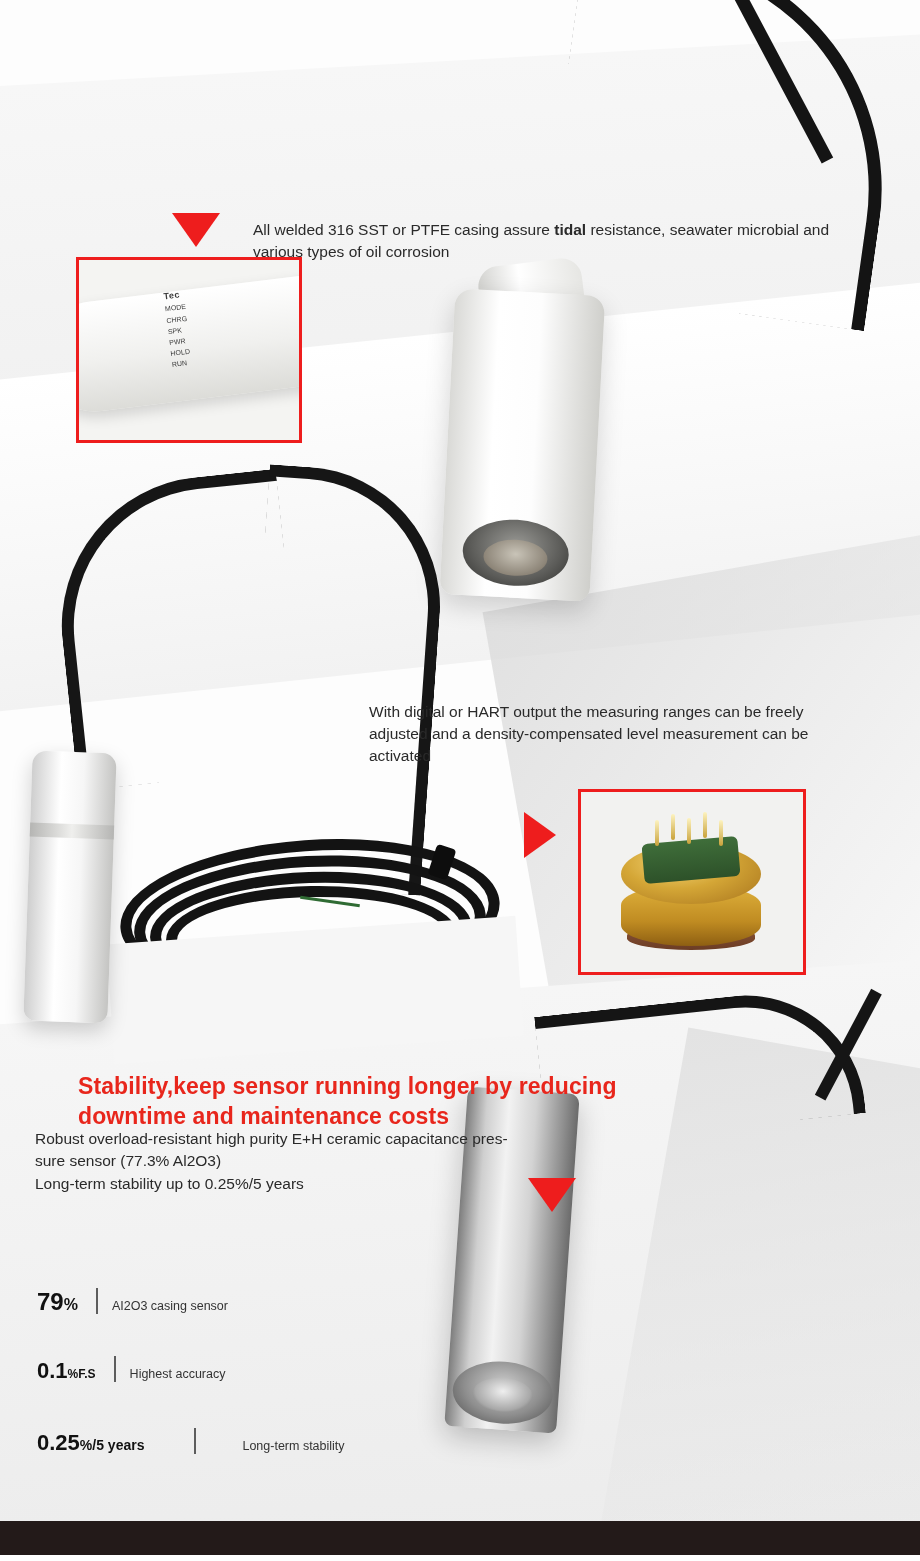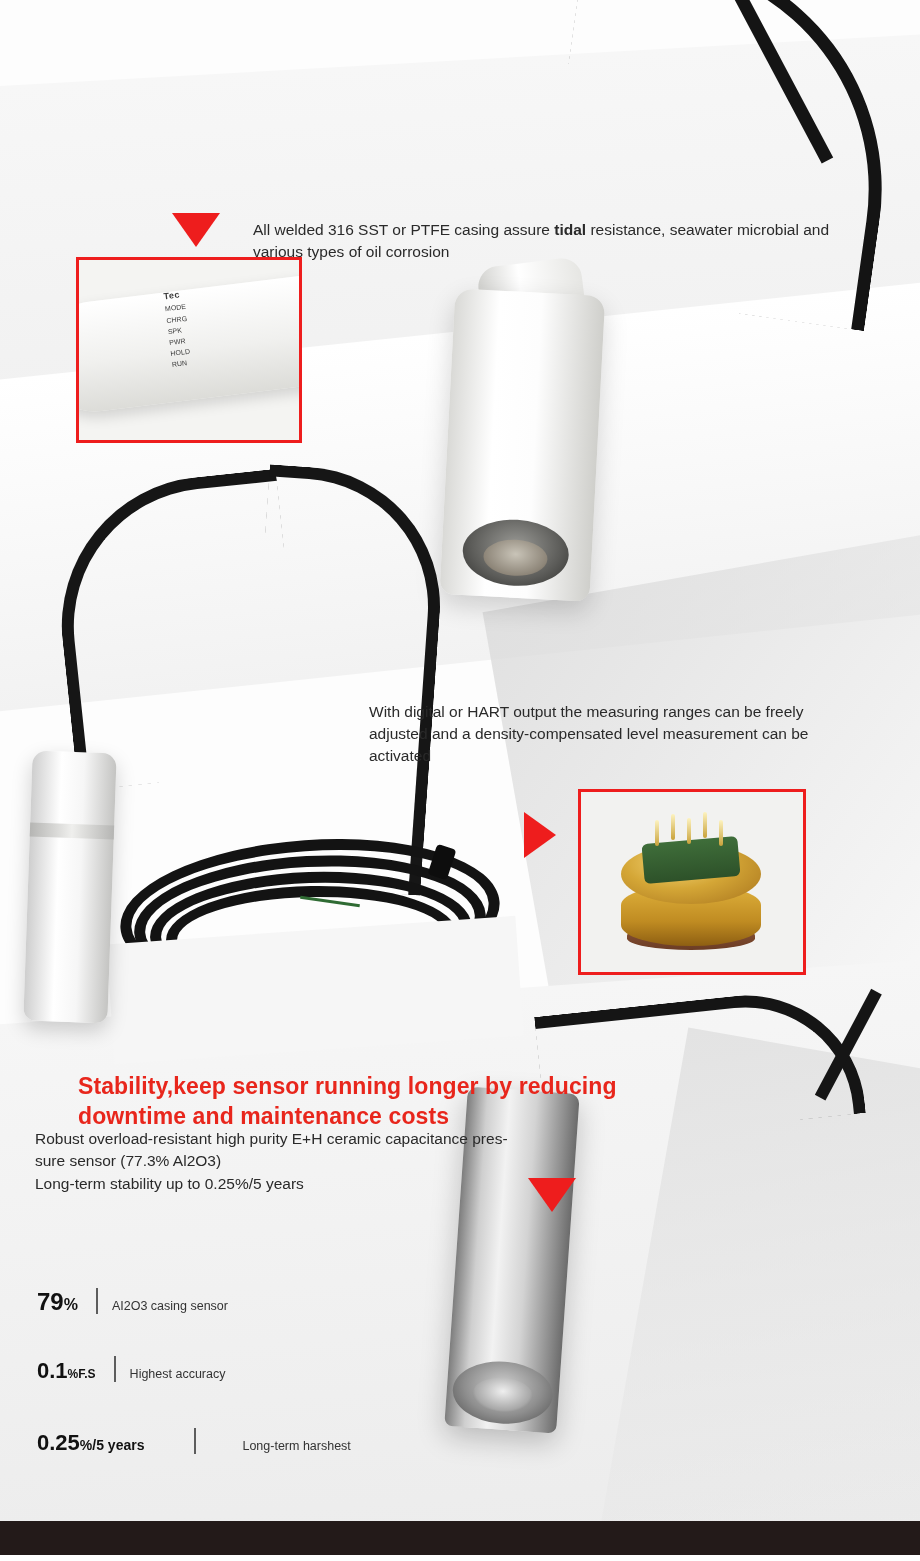--- a/index.html
+++ b/index.html
@@ -501,20 +501,20 @@
 
   <div class="stat stat-2">
     <span class="val"><span>0.1</span><span class="unit">%F.S</span></span>
     <span class="rule"></span>
     <span class="cap">Highest accuracy</span>
   </div>
 
   <div class="stat stat-3">
     <span class="val"><span>0.25</span><span class="unit">%/5 years</span></span>
     <span class="rule"></span>
-    <span class="cap">Long-term harshest</span>
+    <span class="cap">Long-term stability</span>
   </div>
 
   <div class="bottom-strip">
     <div class="bottom-strip-inner"></div>
   </div>
 
 </div>
 
 </body></html>

